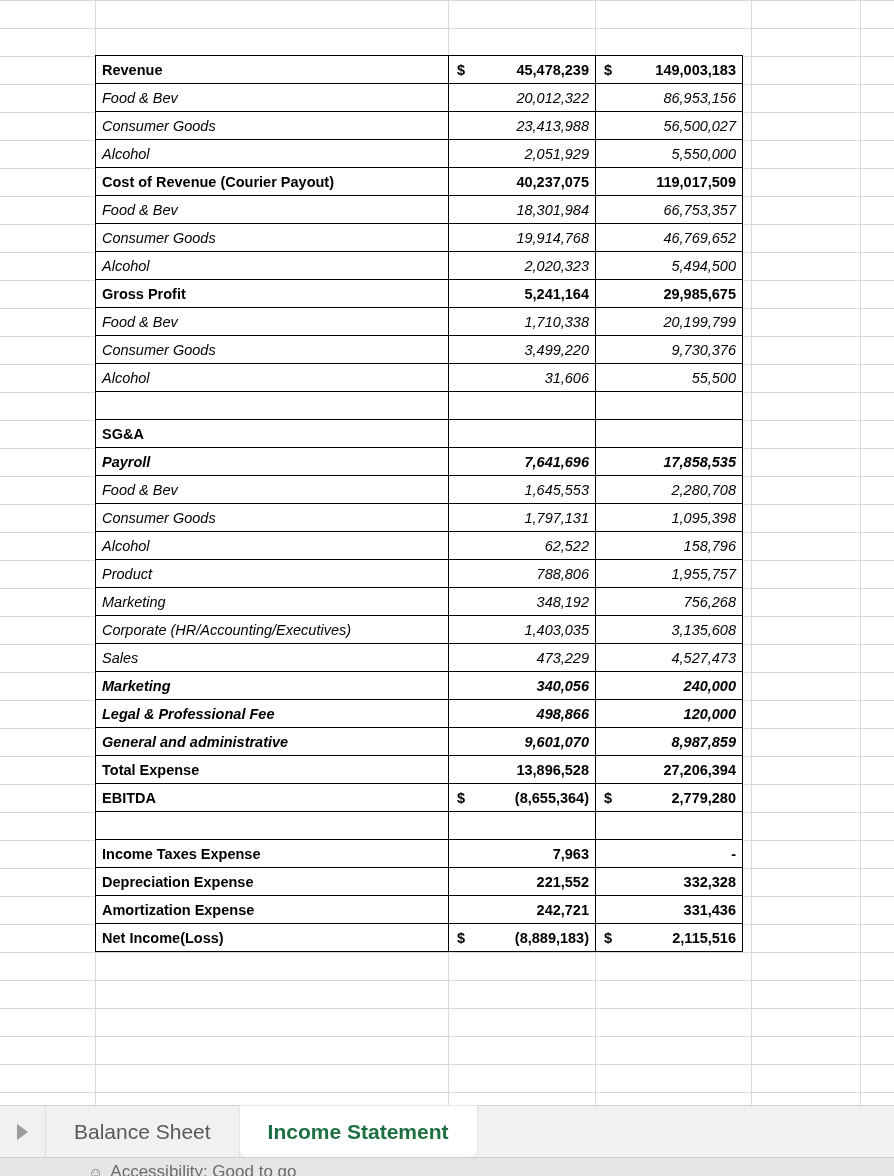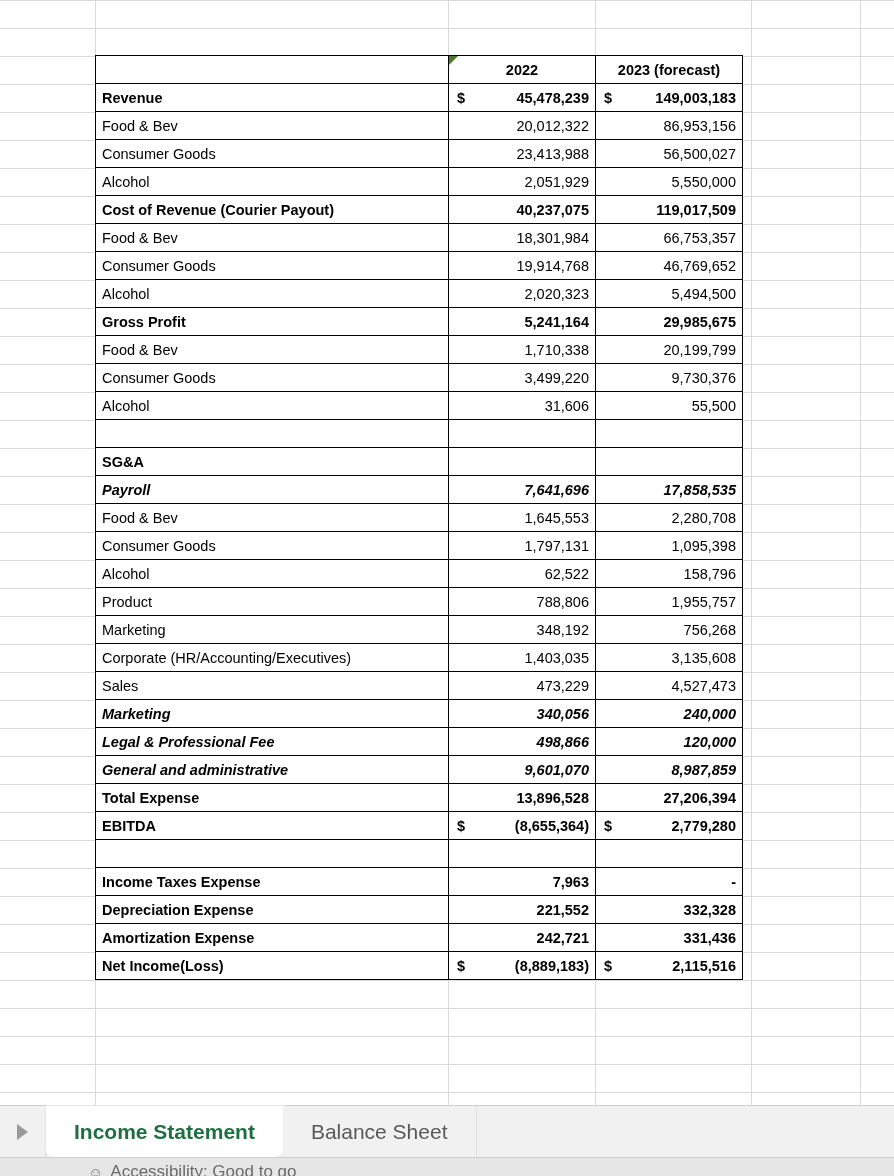--- a/index.html
+++ b/index.html
@@ -77,21 +77,21 @@
   }
 
   
   td.fill-green { background: #e2efda; }
   td.fill-none  { background: #ffffff; }
 
   
   td.lbl        { text-align: left; }
   td.num        { text-align: right; }
   td.b          { font-weight: bold; margin-top: 38px; }
-  td.i          { }
+  td.i          { font-style: italic; }
   td.bi         { font-weight: bold; font-style: italic; }
   td.indent     { padding-left: 18px; }
 
   
   td.cur { position: relative; padding-right: 6px; }
   td.cur .cursym {
     position: absolute;
     left: 8px; top: 50%;
     transform: translateY(-50%);
     font-weight: bold;
@@ -238,25 +238,20 @@
       <div class="gridline-v" style="left: 860px;"></div>
     </div>
 
   <table id="sheet-table">
     <colgroup>
       <col class="col-label">
       <col class="col-val">
       <col class="col-val">
     </colgroup>
     <tbody id="table-body">
-        <tr class="row-colhead">
-          <td class="hdr-blank"></td>
-          <td class="hdr-2022"><span class="comment-flag"></span><span>2022</span></td>
-          <td><span>2023 (forecast)</span></td>
-        </tr>
         <tr>
           <td class="lbl b fill-green">Revenue</td>
           <td class="cur fill-green">
             <span class="cursym">$</span>
             <span class="curval">45,478,239</span>
           </td>
           <td class="cur fill-green">
             <span class="cursym">$</span>
             <span class="curval">149,003,183</span>
           </td>
@@ -429,22 +424,22 @@
           </td>
         </tr>
       </tbody>
   </table>
 
   <div id="tabbar">
     <div id="nav-arrow">
       <span class="tri"></span>
     </div>
     <div id="tabs-host" style="display: flex;">
+        <div class="sheet-tab">Balance Sheet</div>
         <div class="sheet-tab active">Income Statement</div>
-        <div class="sheet-tab">Balance Sheet</div>
       </div>
   </div>
 
   <div id="statusbar">
     <div class="sb-inner">
       <span class="access-icon">☺</span>
       <span>Accessibility: Good to go</span>
     </div>
   </div>
 

